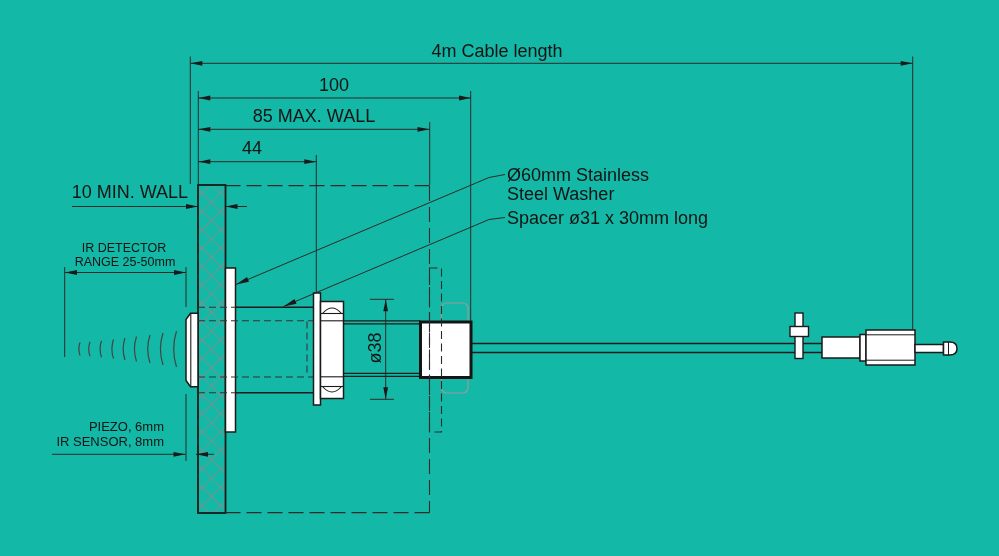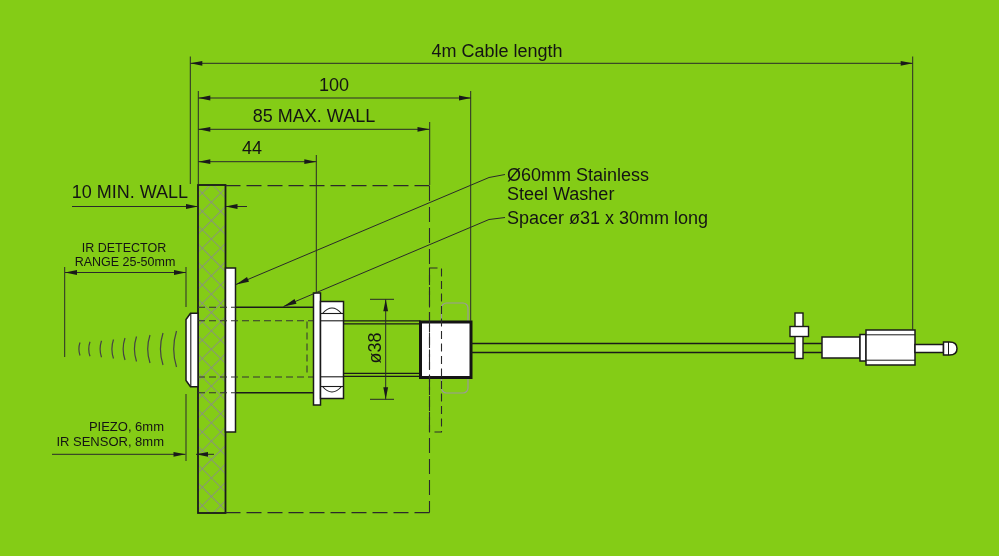--- a/index.html
+++ b/index.html
@@ -1,16 +1,16 @@
 <!DOCTYPE html>
 <html><head>
 <meta charset="utf-8">
 <style>
   html,body{margin:0;padding:0;background:#ffffff;}
-  .stage{width:999px;height:556px;position:relative;background:#84cc16;overflow:hidden;}
+  .stage{width:999px;height:556px;position:relative;background:#14b8a6;overflow:hidden;}
   svg{display:block;}
   text{font-family:"Liberation Sans","DejaVu Sans",sans-serif;fill:#141414;}
   .dimtext{font-size:18px;}
   .smalltext{font-size:12.5px;}
   .medtext{font-size:13px;}
 </style>
 </head>
 <body>
 
 <div class="stage">

